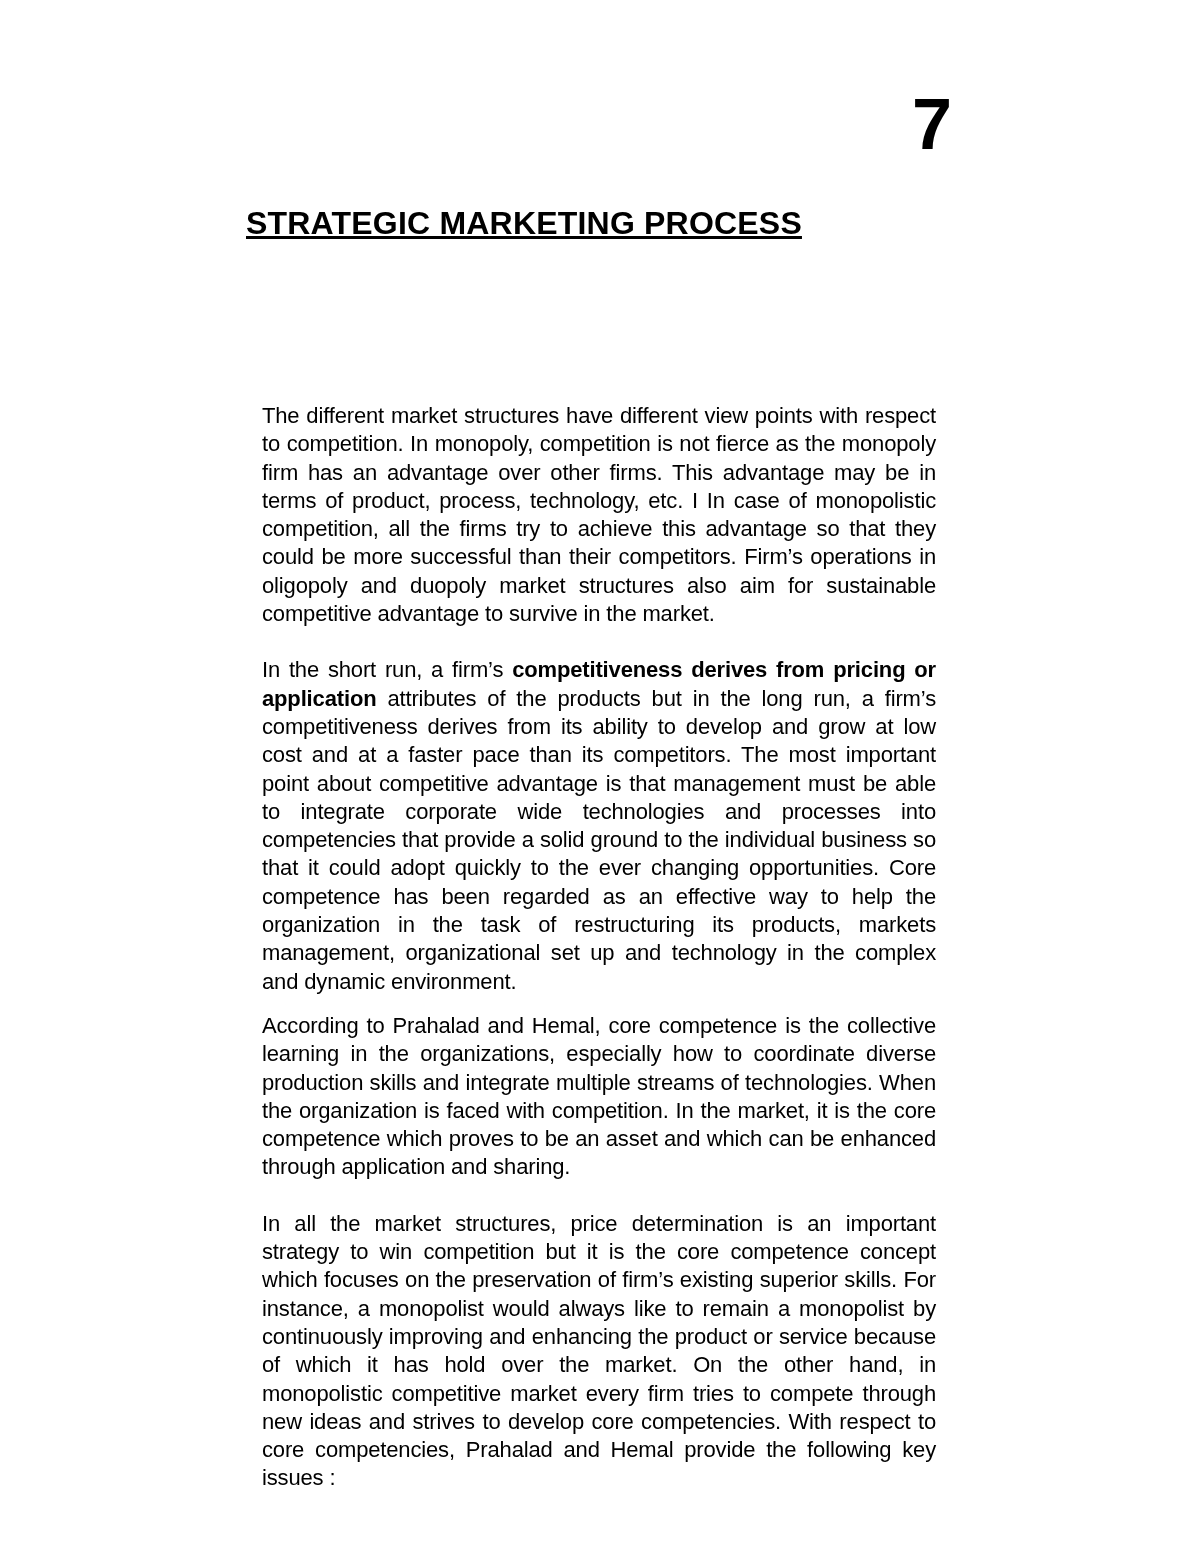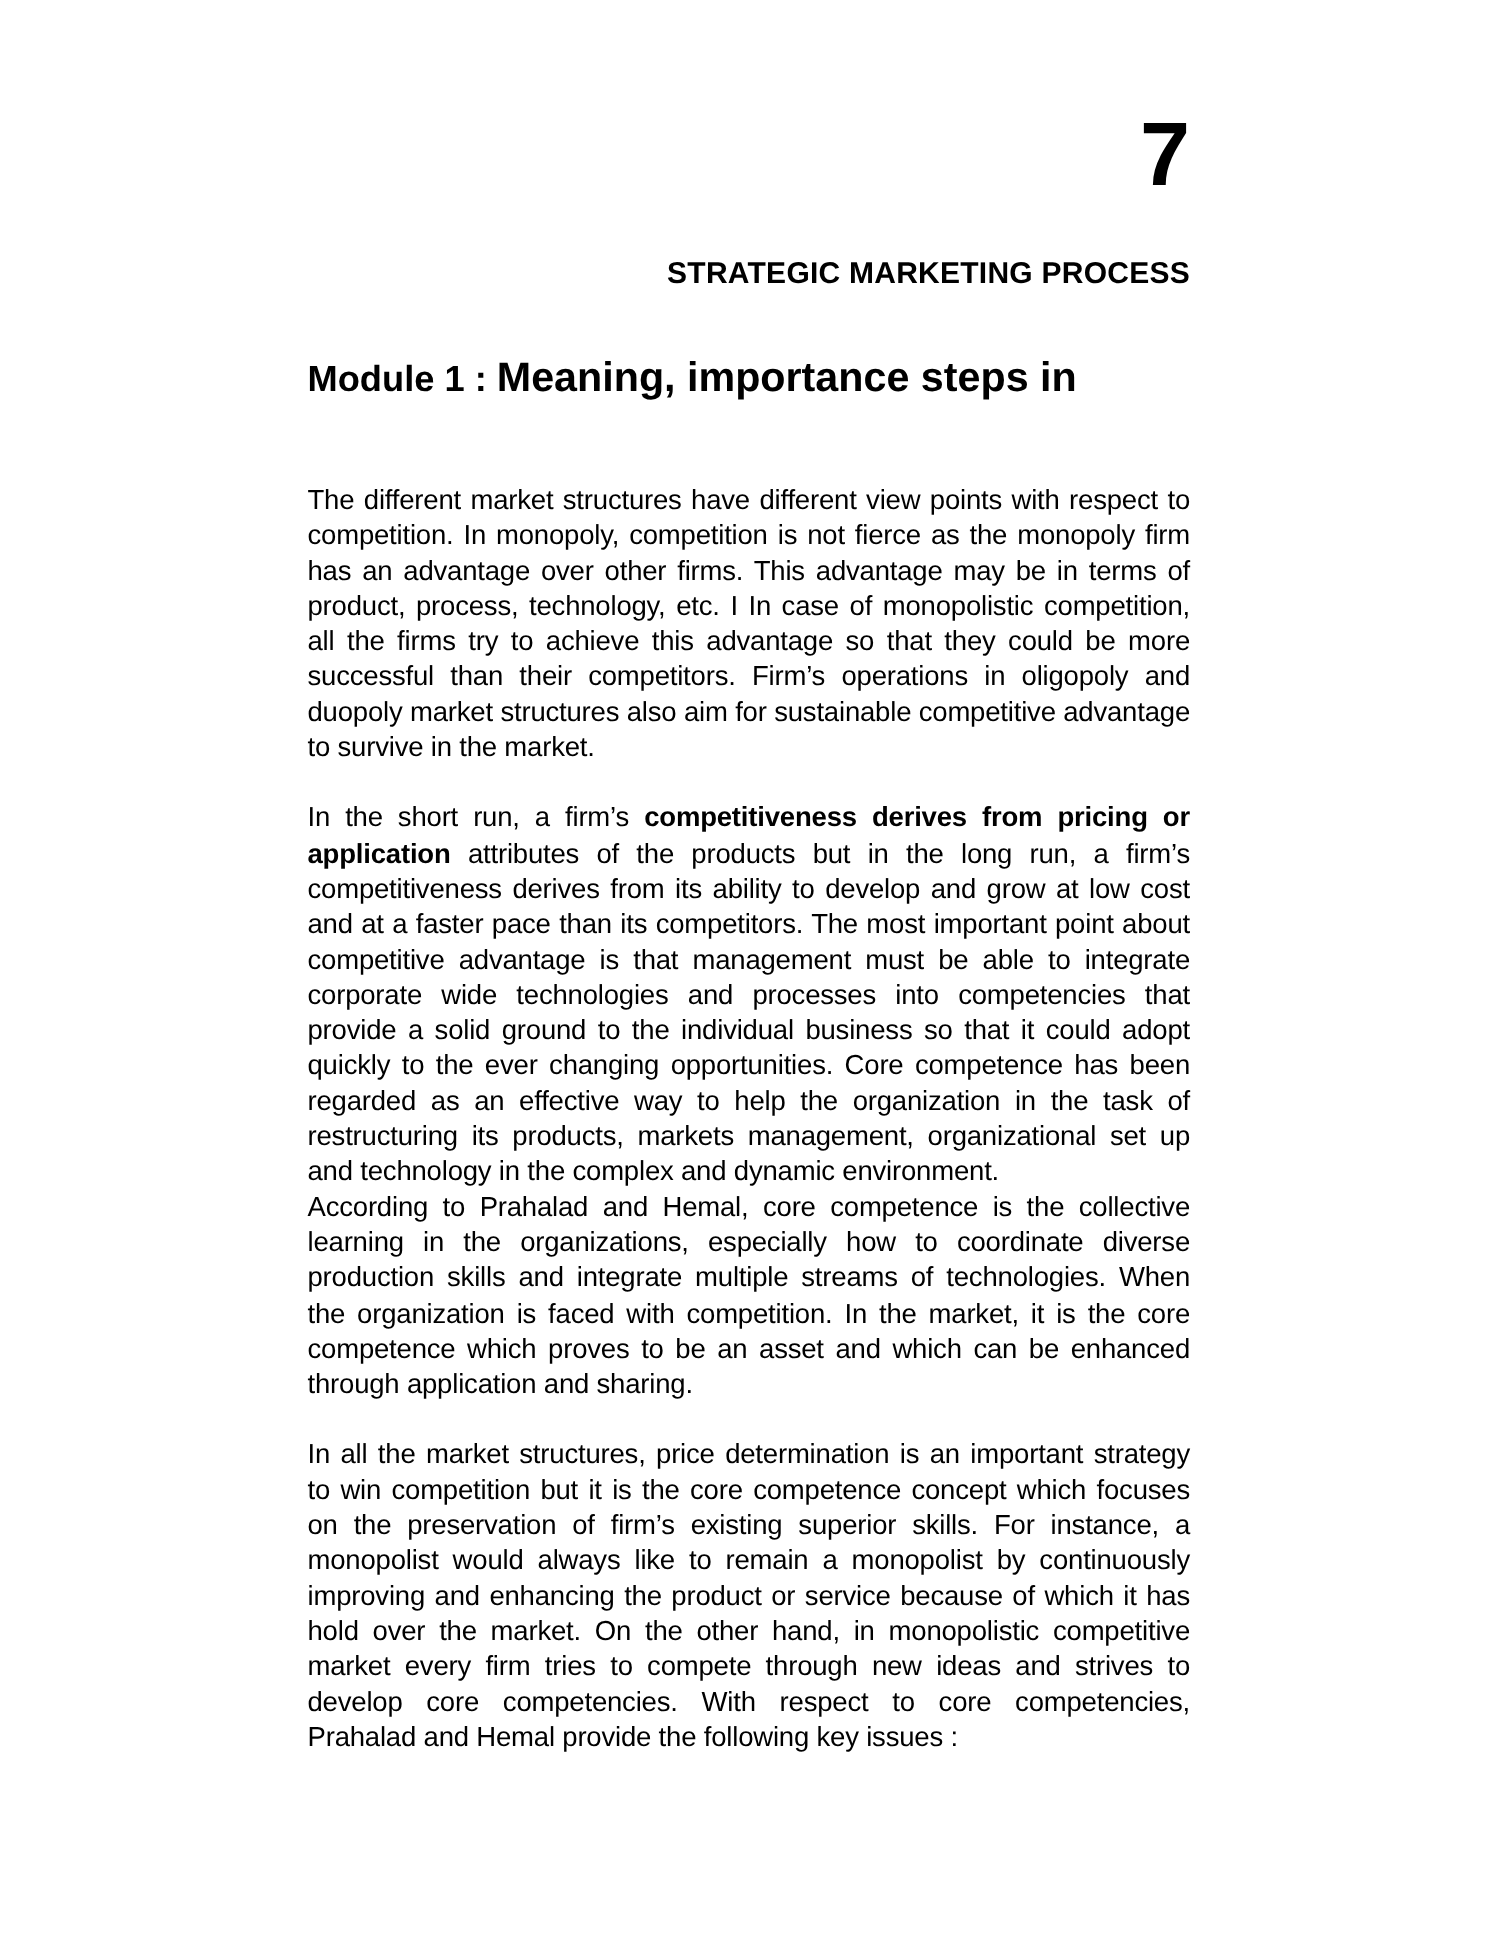--- a/index.html
+++ b/index.html
@@ -25,25 +25,26 @@
     font-size: 72px;
     font-weight: 700;
     line-height: 1;
     letter-spacing: 0;
   }
   .chapter-title {
     position: absolute;
     top: 205px;
     left: 246px;
     width: 706px;
-    text-align: right;
-    font-size: 24px;
+    text-align: left;
+    font-size: 32px;
     font-weight: 700;
     letter-spacing: 0.2px;
     white-space: nowrap;
+    text-decoration: underline;
   }
   .module-heading {
     position: absolute;
     top: 280px;
     left: 246px;
     width: 706px;
     font-weight: 700;
     font-size: 33px;
     line-height: 43px;
     letter-spacing: 0;
@@ -58,40 +59,39 @@
     position: absolute;
     top: 386px;
     left: 246px;
     width: 706px;
     font-size: 22px;
     line-height: 28.3px;
     letter-spacing: -0.15px;
     text-align: justify;
   }
   .body-text p {
-    margin: 0;
+    margin: 16px;
   }
   .body-text p.gap {
     margin-top: 28px;
   }
   .body-text b {
     font-weight: 700;
   }
 </style>
 </head>
 <body>
 
 <div class="page">
 
   <div class="page-number">7</div>
 
   <div class="chapter-title">STRATEGIC MARKETING PROCESS</div>
 
   <div class="module-heading">
-    <div class="heading-line"><span class="module-label">Module 1 : </span><span>Meaning, importance steps in</span></div>
   </div>
 
   <div class="body-text">
       <p class=""><span>The different market structures have different view points with respect to competition.  In monopoly, competition is not fierce as the monopoly firm has an advantage over other firms.  This advantage may be in terms of product, process, technology, etc. I In case of monopolistic competition, all the firms try to achieve this advantage so that they could be more successful than their competitors.  Firm’s operations in oligopoly and duopoly market structures also aim for sustainable competitive advantage to survive in the market.</span></p>
       <p class="gap"><span>In the short run, a firm’s </span><b>competitiveness derives from pricing or application</b><span> attributes of the products but in the long run, a firm’s competitiveness derives from its ability to develop and grow at low cost and at a faster pace than its competitors.  The most important point about competitive advantage is that management must be able to integrate corporate wide technologies and processes into competencies that provide a solid ground to the individual business so that it could adopt quickly to the ever changing opportunities. Core competence has been regarded as an effective way to help the organization in the task of restructuring its products, markets management, organizational set up and technology in the complex and dynamic environment.</span></p>
       <p class=""><span>According to Prahalad and Hemal, core competence is the collective learning in the organizations, especially how to coordinate diverse production skills and integrate multiple streams of technologies.  When the organization is faced with competition. In the market, it is the core competence which proves to be an asset and which can be enhanced through application and sharing.</span></p>
       <p class="gap"><span>In all the market structures, price determination is an important strategy to win competition but it is the core competence concept which focuses on the preservation of firm’s existing superior skills.  For instance, a monopolist would always like to remain a monopolist by continuously improving and enhancing the product or service because of which it has hold over the market.  On the other hand, in monopolistic competitive market every firm tries to compete through new ideas and strives to develop core competencies.  With respect to core competencies, Prahalad and Hemal provide the following key issues :</span></p>
     </div>
 
 </div>

